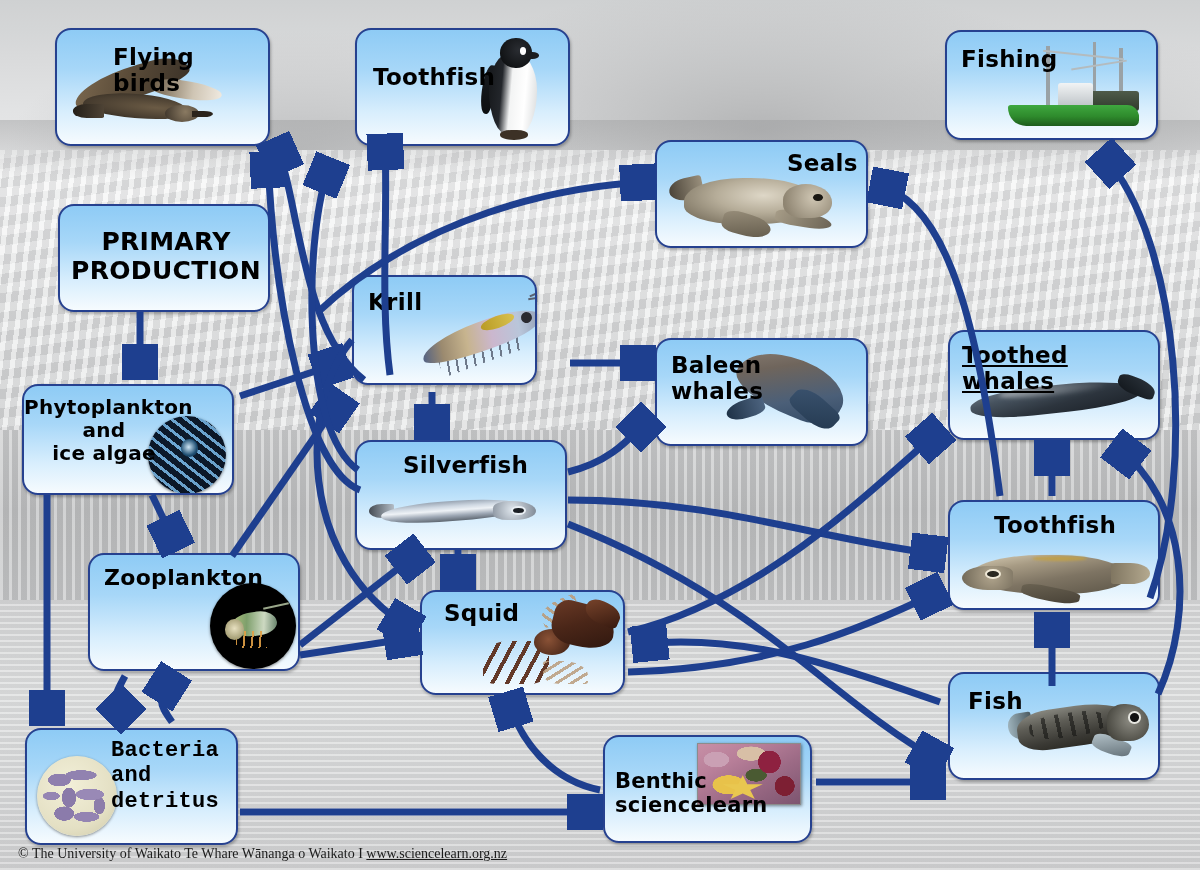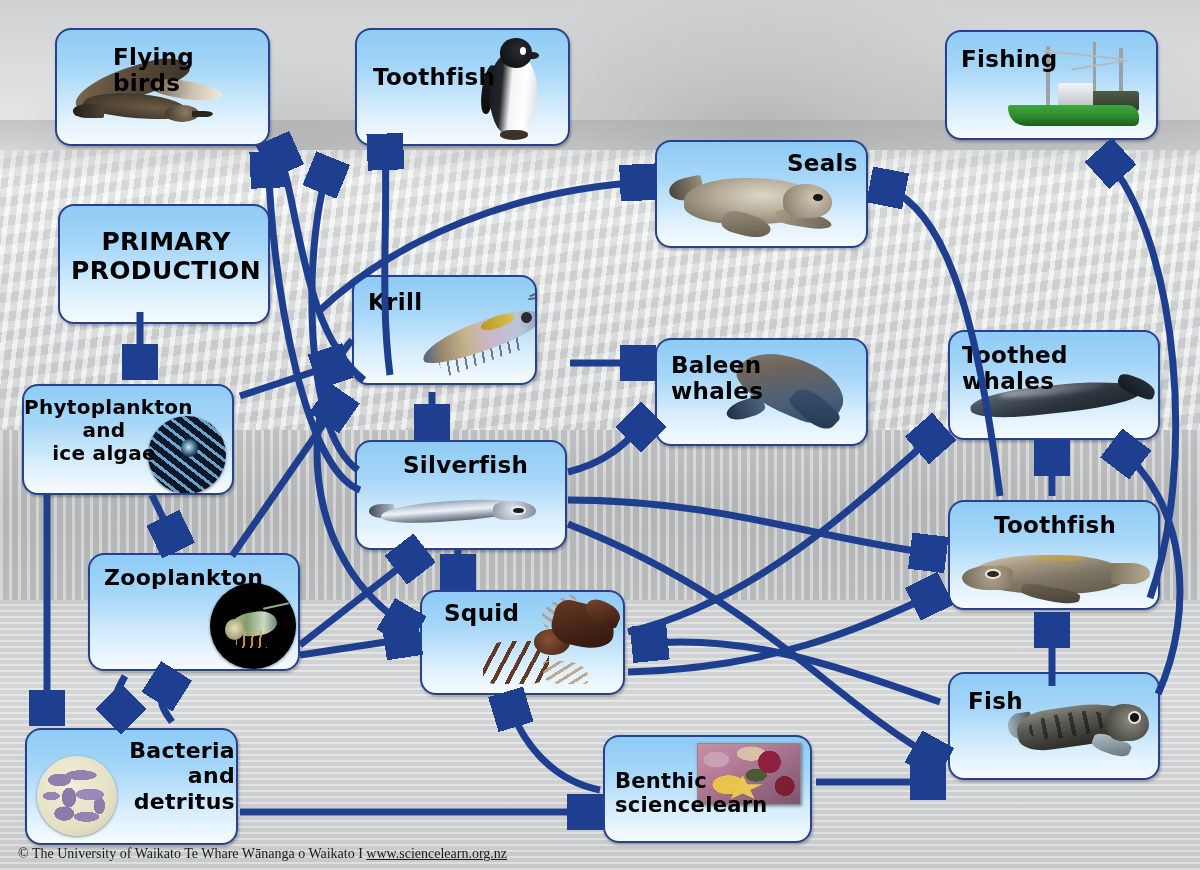--- a/index.html
+++ b/index.html
@@ -430,21 +430,21 @@
     <div class="pic sprite" style="left:8px;top:6px;width:190px;height:100px;">
       <div class="sl-tail"></div>
         <div class="sl-body"></div>
       <div class="sl-flip"></div>
         <div class="sl-flip2"></div>
       <div class="sl-head"></div>
         <div class="sl-eye"></div>
     </div>
   </div>
 
-  <div class="node" style="left:58px;top:204px;width:212px;height:120px;">
+  <div class="node" style="left:58px;top:204px;width:212px;height:108px;">
     <div class="label" style="left:0;top:22px;width:212px;text-align:center;font-size:25px;">PRIMARY
 PRODUCTION</div>
   </div>
 
   <div class="node" style="left:352px;top:275px;width:185px;height:110px;">
     <div class="label" style="left:14px;top:12px;font-size:23px;">Krill</div>
     <div class="pic sprite" style="left:52px;top:4px;width:160px;height:102px;">
       <div class="kr-ant"></div>
         <div class="kr-ant2"></div>
       <div class="kr-legs"></div>
@@ -458,21 +458,21 @@
     <div class="label" style="left:14px;top:12px;font-size:23px;">Baleen
 whales</div>
     <div class="pic sprite" style="left:60px;top:4px;width:150px;height:100px;">
       <div class="bw-body"></div>
         <div class="bw-fin"></div>
         <div class="bw-tail"></div>
     </div>
   </div>
 
   <div class="node" style="left:948px;top:330px;width:212px;height:110px;">
-    <div class="label" style="left:12px;top:10px;font-size:23px;">Toothed whales</div>
+    <div class="label" style="left:12px;top:10px;font-size:23px;text-decoration:underline;">Toothed whales</div>
     <div class="pic sprite" style="left:10px;top:36px;width:196px;height:64px;">
       <div class="tw-body"></div>
         <div class="tw-top"></div>
         <div class="tw-tail"></div>
     </div>
   </div>
 
   <div class="node" style="left:22px;top:384px;width:212px;height:111px;">
     <div class="label" style="left:0;top:10px;width:160px;text-align:center;font-size:20px;">Phytoplankton
 and
@@ -534,21 +534,21 @@
       <div class="fs-tail"></div>
         <div class="fs-body"></div>
         <div class="fs-stripe"></div>
       <div class="fs-pect"></div>
         <div class="fs-head"></div>
         <div class="fs-eye"></div>
     </div>
   </div>
 
   <div class="node" style="left:25px;top:728px;width:213px;height:117px;">
-    <div class="label" style="left:84px;top:8px;width:124px;text-align:right;font-size:22px;">Bacteria
+    <div class="label" style="left:84px;top:8px;width:124px;text-align:left;font-size:22px;font-family:Liberation Mono, monospace;">Bacteria
 and
 detritus</div>
     <div class="pic sprite" style="left:10px;top:26px;width:80px;height:80px;">
       <div class="bc-disc">
           <div class="bc-blobs"></div>
         </div>
     </div>
   </div>
 
   <div class="node" style="left:603px;top:735px;width:209px;height:108px;">

